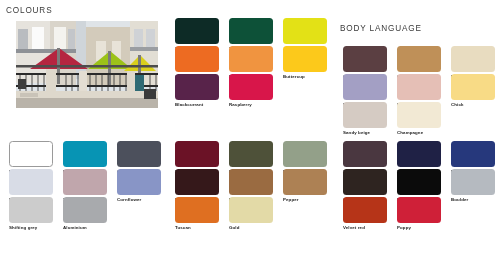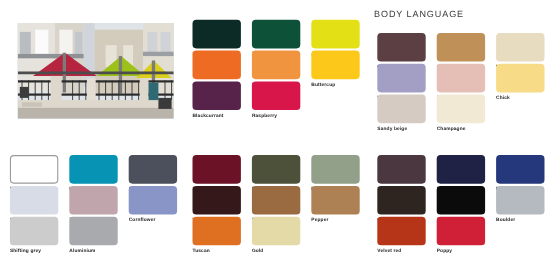--- a/index.html
+++ b/index.html
@@ -68,20 +68,21 @@
     background: #cfd6dc;
   }
   .photo-svg { display: block; }
 </style>
 </head>
 <body>
 
 <div id="page">
 
   <div class="panel" style="left:6px; top:6px; width:160px; height:118px;">
+    <div class="panel-title">COLOURS</div>
     <div class="photo-frame" style="left:10px; top:15px;">
       <svg class="photo-svg" width="142" height="87" viewBox="0 0 142 87">
         <rect x="0" y="0" width="142" height="87" fill="#dfe4e8"></rect>
         <rect x="0" y="0" width="34" height="62" fill="#e6e3dd"></rect>
         <rect x="34" y="0" width="26" height="64" fill="#d9d4ca"></rect>
         <rect x="60" y="0" width="10" height="58" fill="#cfd5da"></rect>
         <rect x="70" y="6" width="44" height="58" fill="#d3cbbb"></rect>
         <rect x="114" y="0" width="28" height="64" fill="#e2ded4"></rect>
         <rect x="2" y="8" width="10" height="20" fill="#b9bcc0"></rect>
         <rect x="16" y="6" width="12" height="22" fill="#fbfbfb"></rect>
@@ -167,21 +168,21 @@
         <div class="swatch" style="background:#58234a"></div>
         <div class="swatch-label">Blackcurrant</div>
       </div>
       <div class="swatch-cell" style="left:57px; top:61px;">
         <div class="swatch" style="background:#d8164a"></div>
         <div class="swatch-label">Raspberry</div>
       </div>
     </div>
   </div>
 
-  <div class="panel" style="left:340px; top:8px; width:158px; height:118px;">
+  <div class="panel" style="left:340px; top:24px; width:158px; height:118px;">
     <div class="panel-title">BODY LANGUAGE</div>
     <div class="swatch-grid" style="height:100px;">
       <div class="swatch-cell" style="left:3px; top:5px;">
         <div class="swatch" style="background:#5b3f42"></div>
         <div class="swatch-label">Cocoa</div>
       </div>
       <div class="swatch-cell" style="left:57px; top:5px;">
         <div class="swatch" style="background:#bf9058"></div>
         <div class="swatch-label">Camel</div>
       </div>

